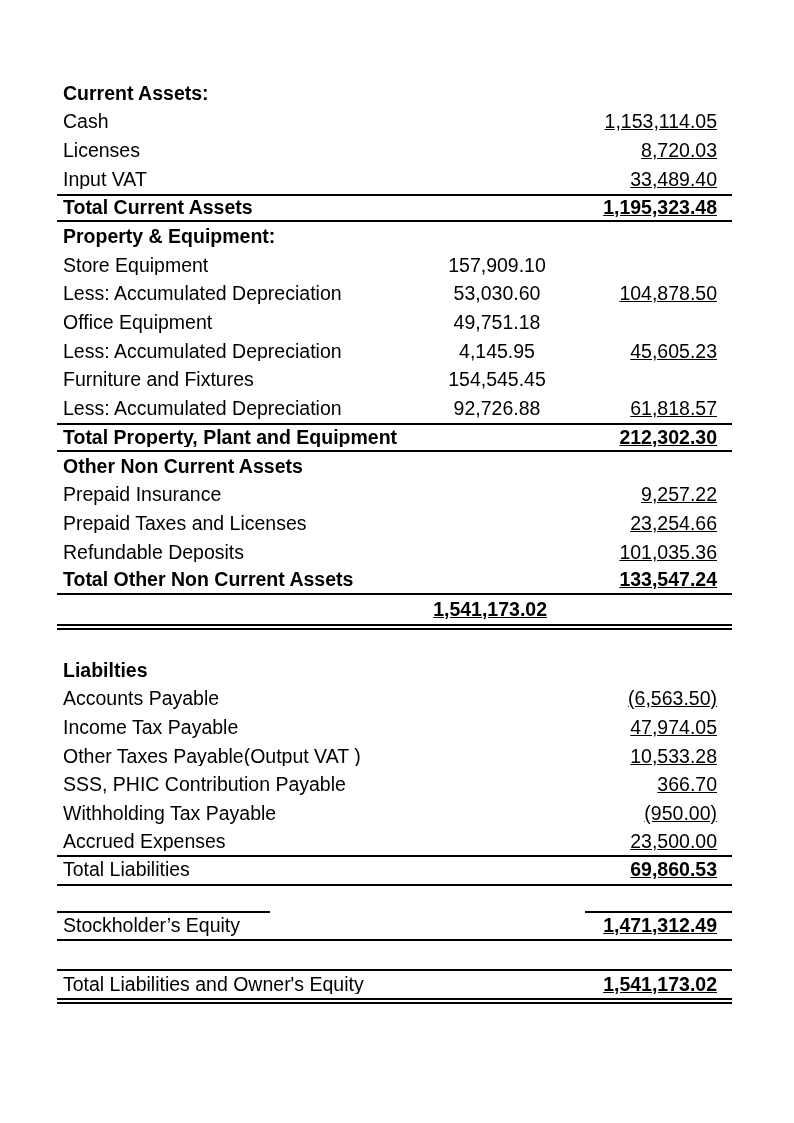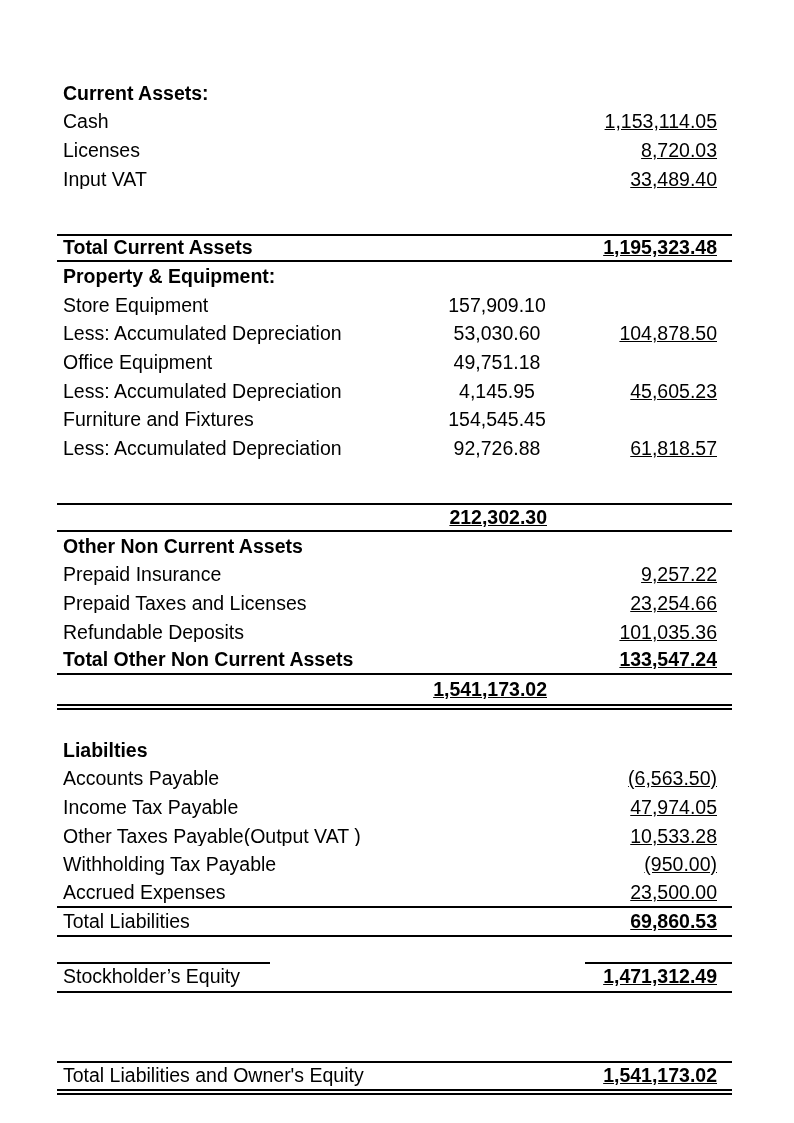--- a/index.html
+++ b/index.html
@@ -27,21 +27,21 @@
     display: grid;
     grid-template-columns: 1fr 130px 170px;
     height: 28.7px;
     box-sizing: border-box;
     align-items: center;
   }
   .c1 { padding-left: 6px; overflow: hidden; white-space: nowrap; }
   .c2 { text-align: center; white-space: nowrap; }
   .c3 { text-align: right; padding-right: 15px; white-space: nowrap; text-decoration: underline; }
   .b  { font-weight: bold; }
-  .bt { border-top: 2px solid #000; margin-top: 40px; }
+  .bt { border-top: 2px solid #000; }
   .bb { border-bottom: 2px solid #000; }
   .dblrule {
     height: 6px;
     box-sizing: border-box;
     border-top: 2px solid #000;
     border-bottom: 2px solid #000;
   }
   .spacer-a { height: 26px; }
   .spacer-b { height: 25px; }
   .spacer-c { height: 28px; }
@@ -114,20 +114,21 @@
       <div class="c1">Furniture and Fixtures</div>
       <div class="c2">154,545.45</div>
       <div class="c3"></div>
     </div>
     <div class="row">
       <div class="c1">Less: Accumulated Depreciation</div>
       <div class="c2">92,726.88</div>
       <div class="c3">61,818.57</div>
     </div>
     <div class="row bt bb">
+      <div class="c1 b">Total Property, Plant and Equipment</div>
       <div class="c2"></div>
       <div class="c3 b">212,302.30</div>
     </div>
 
     <div class="row">
       <div class="c1 b">Other Non Current Assets</div>
       <div class="c2"></div>
         <div class="c3"></div>
     </div>
     <div class="row">
@@ -171,20 +172,25 @@
     </div>
     <div class="row">
       <div class="c1">Income Tax Payable</div>
       <div class="c2"></div>
       <div class="c3">47,974.05</div>
     </div>
     <div class="row">
       <div class="c1">Other Taxes Payable(Output VAT )</div>
       <div class="c2"></div>
       <div class="c3">10,533.28</div>
+    </div>
+    <div class="row">
+      <div class="c1">SSS, PHIC Contribution Payable</div>
+      <div class="c2"></div>
+      <div class="c3">366.70</div>
     </div>
     <div class="row">
       <div class="c1">Withholding Tax Payable</div>
       <div class="c2"></div>
       <div class="c3">(950.00)</div>
     </div>
     <div class="row bb">
       <div class="c1">Accrued Expenses</div>
       <div class="c2"></div>
       <div class="c3">23,500.00</div>

